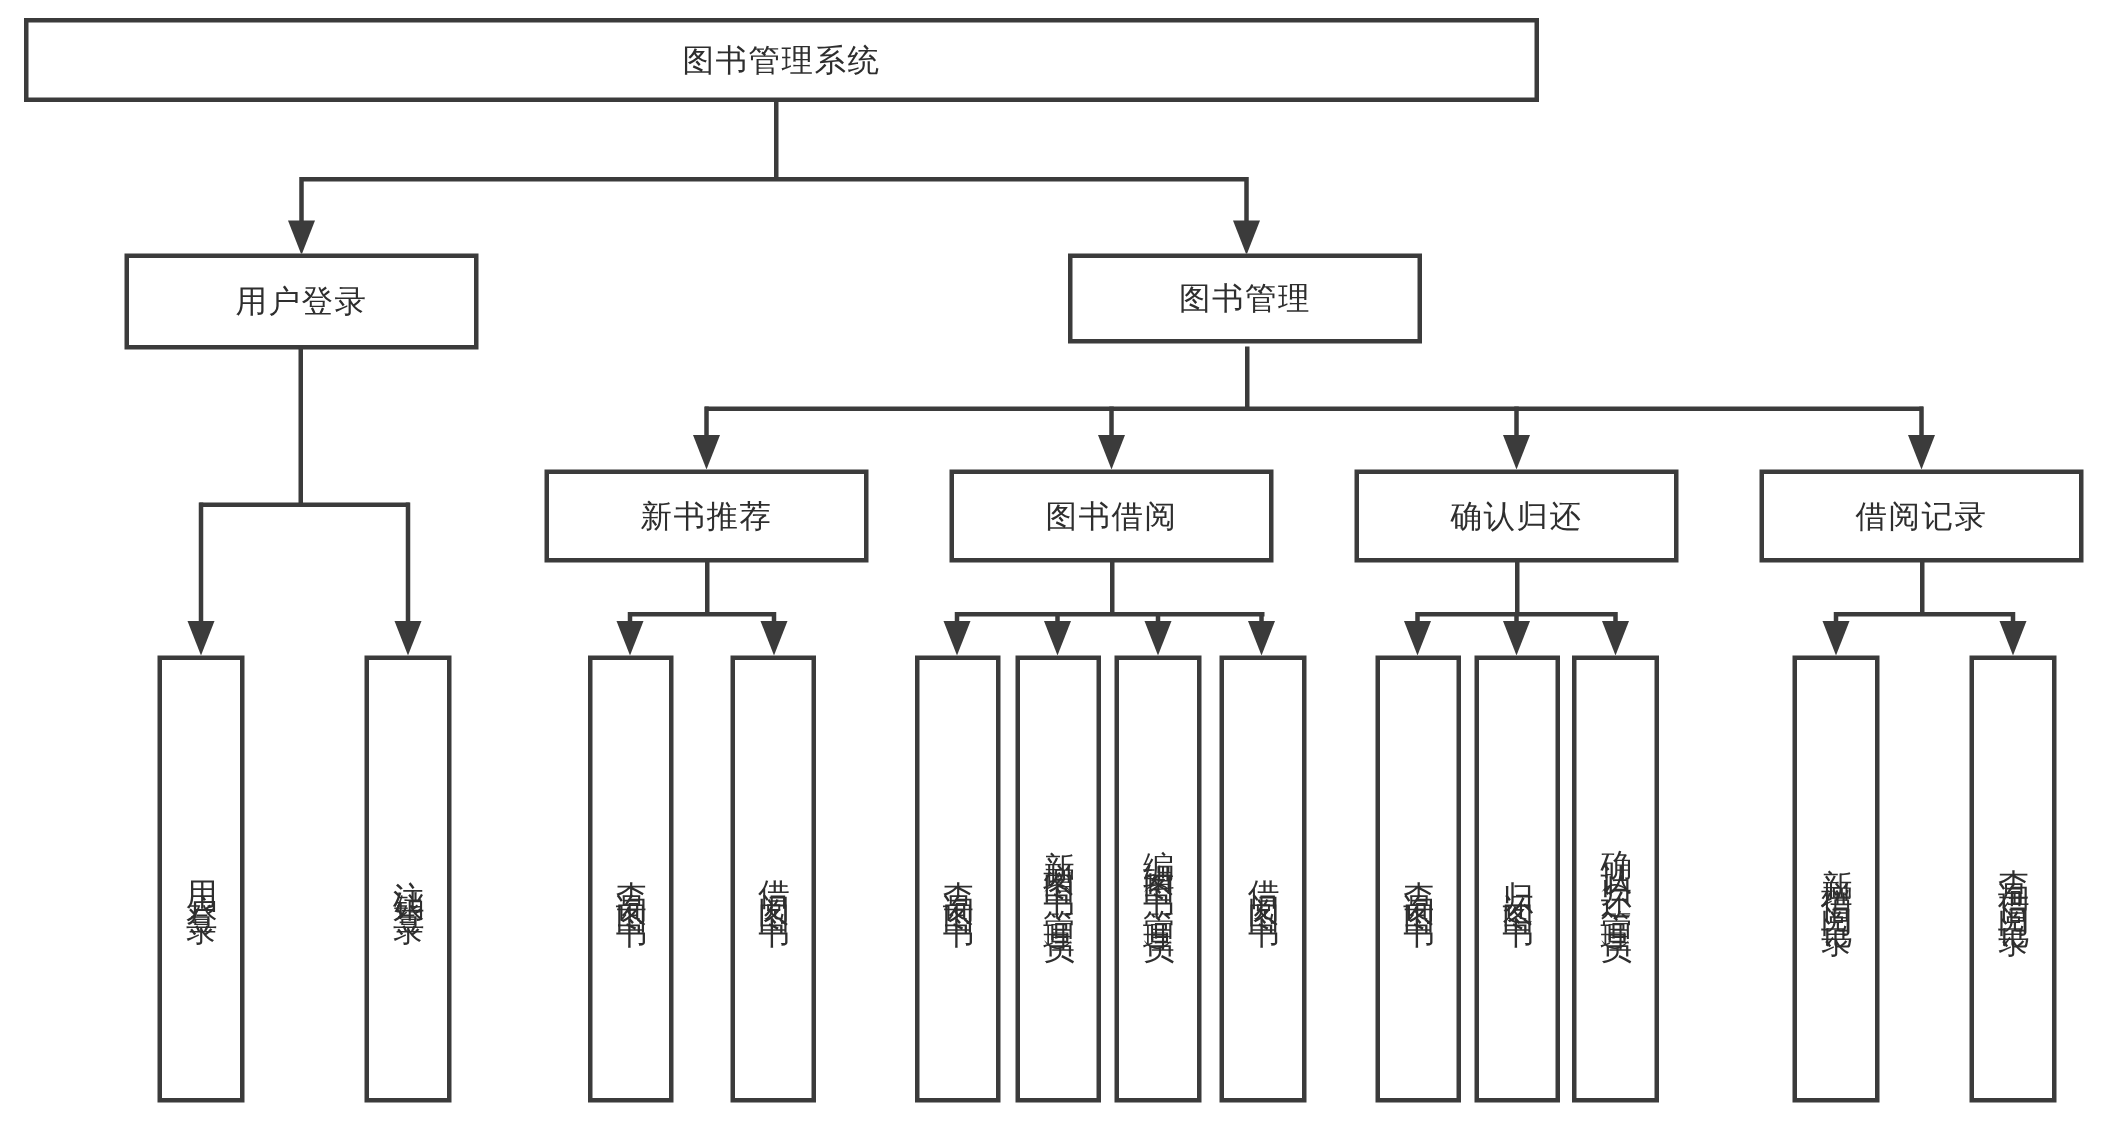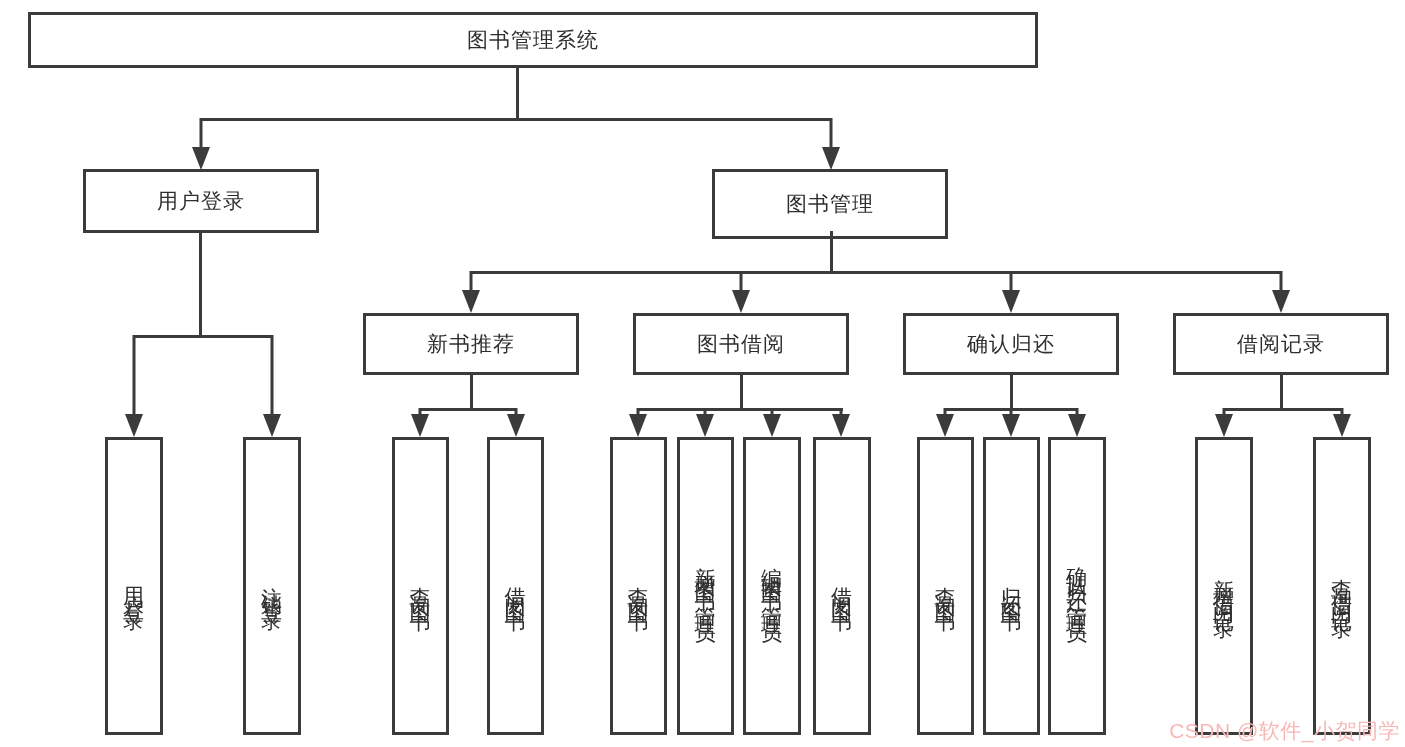--- a/index.html
+++ b/index.html
@@ -61,33 +61,33 @@
     letter-spacing:0.5px;
     z-index:50;
     pointer-events:none;
   }
 </style>
 </head>
 <body>
 
 <div class="canvas">
 
-  <div class="node" style="left:28px;top:12px;width:1010px;height:56px;">
+  <div class="node" style="left:16px;top:12px;width:1010px;height:56px;">
     <span>图书管理系统</span>
   </div>
 
   <div class="vline" style="left:516px;top:66px;height:54px;"></div>
   <div class="hline" style="left:200px;top:118px;width:632px;"></div>
   <div class="arrow" style="left:201px;top:118px;height:52px;"></div>
   <div class="arrow" style="left:831px;top:118px;height:52px;"></div>
 
   <div class="node" style="left:83px;top:169px;width:236px;height:64px;">
     <span>用户登录</span>
   </div>
-  <div class="node" style="left:712px;top:169px;width:236px;height:70px;">
+  <div class="node" style="left:712px;top:169px;width:236px;height:60px;">
     <span>图书管理</span>
   </div>
 
   <div class="vline" style="left:199px;top:231px;height:107px;"></div>
   <div class="hline" style="left:133px;top:335px;width:140px;"></div>
   <div class="arrow" style="left:134px;top:335px;height:102px;"></div>
   <div class="arrow" style="left:272px;top:335px;height:102px;"></div>
 
   <div class="vline" style="left:830px;top:231px;height:43px;"></div>
   <div class="hline" style="left:470px;top:271px;width:812px;"></div>
@@ -169,15 +169,14 @@
     <span class="vtext">确认归还（管理员）</span>
   </div>
 
   <div class="node leaf" style="left:1195px;top:437px;width:58px;height:298px;">
     <span class="vtext">新增借阅记录</span>
   </div>
   <div class="node leaf" style="left:1313px;top:437px;width:58px;height:298px;">
     <span class="vtext">查询借阅记录</span>
   </div>
 
-  <div class="watermark">CSDN @软件_小贺同学</div>
 
 </div>
 
 </body></html>

